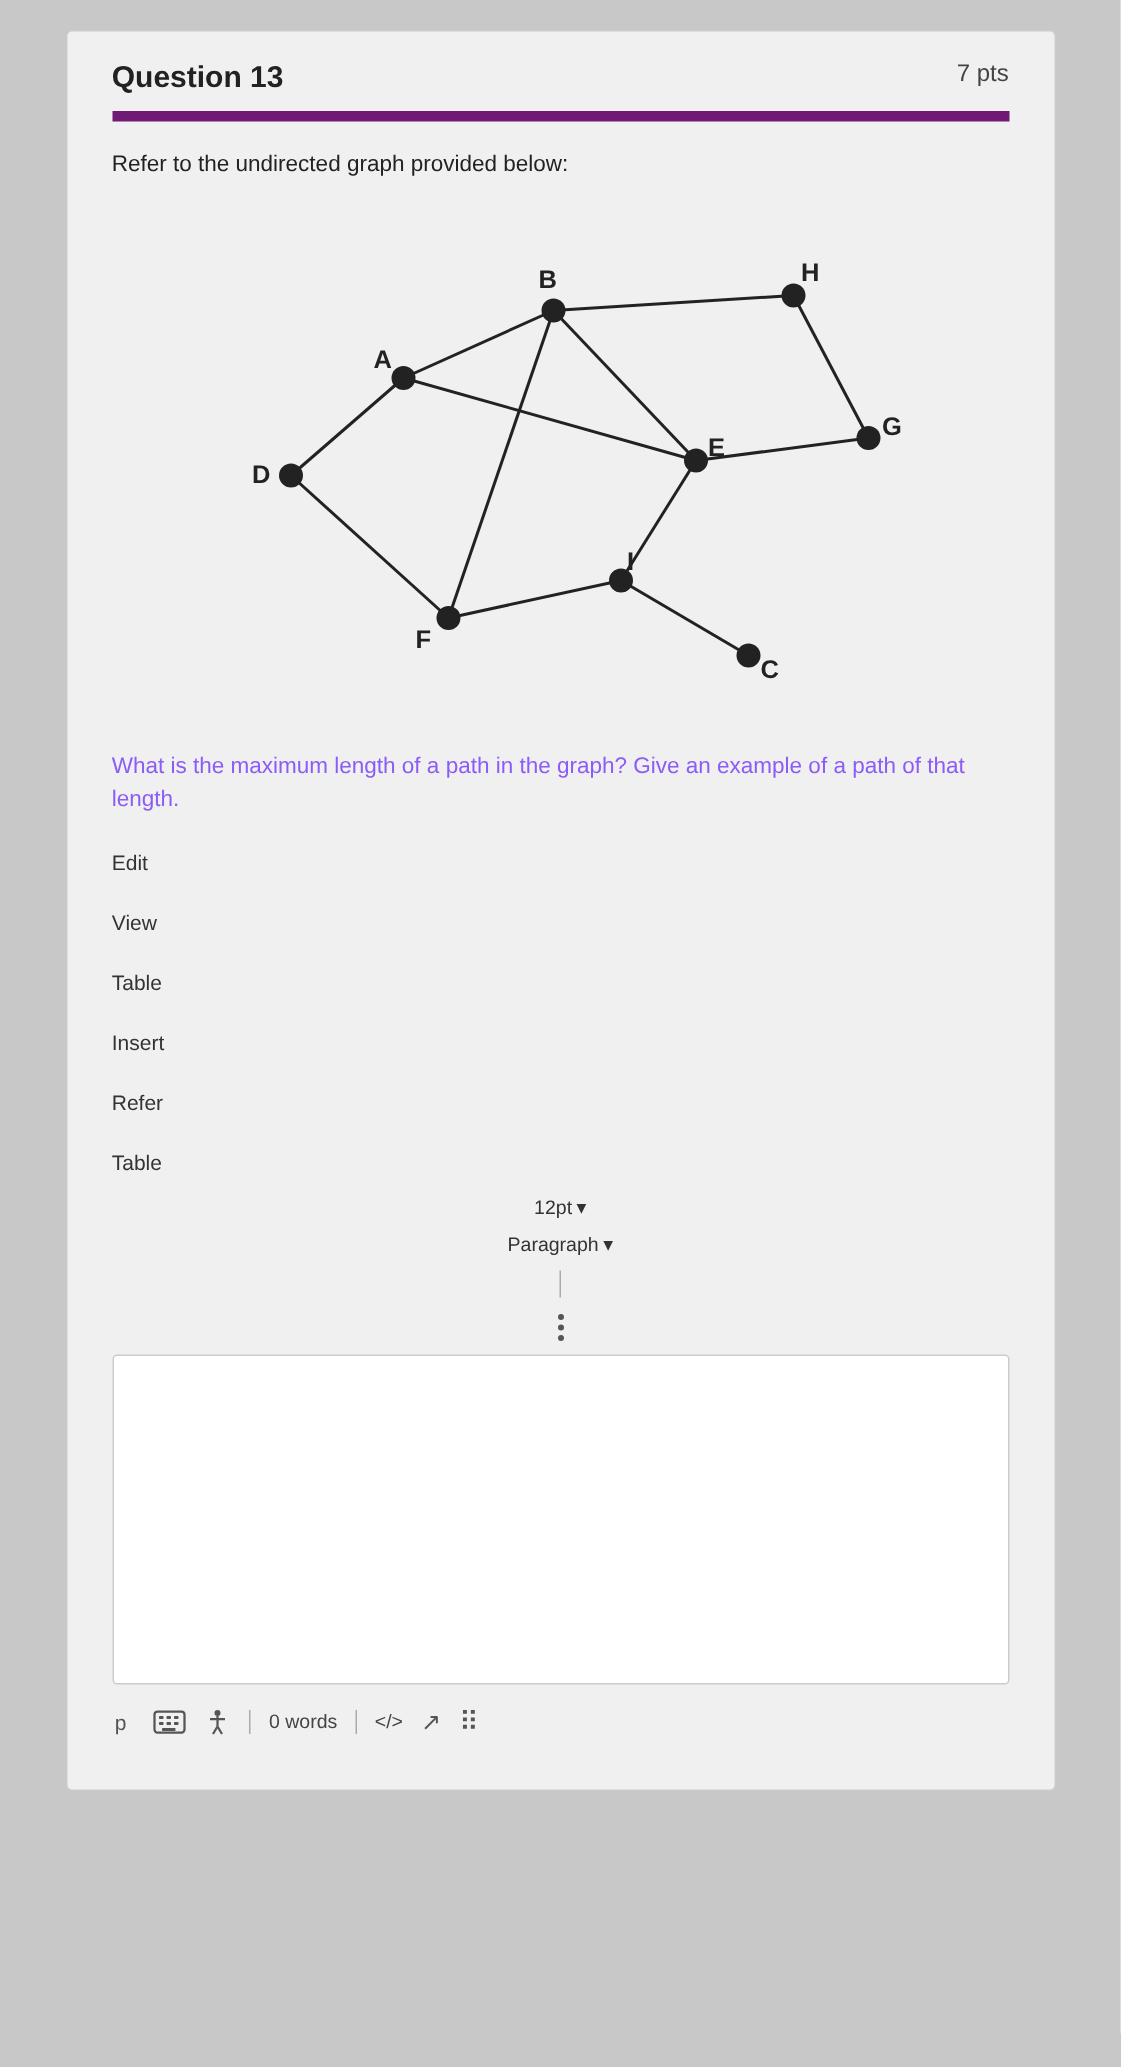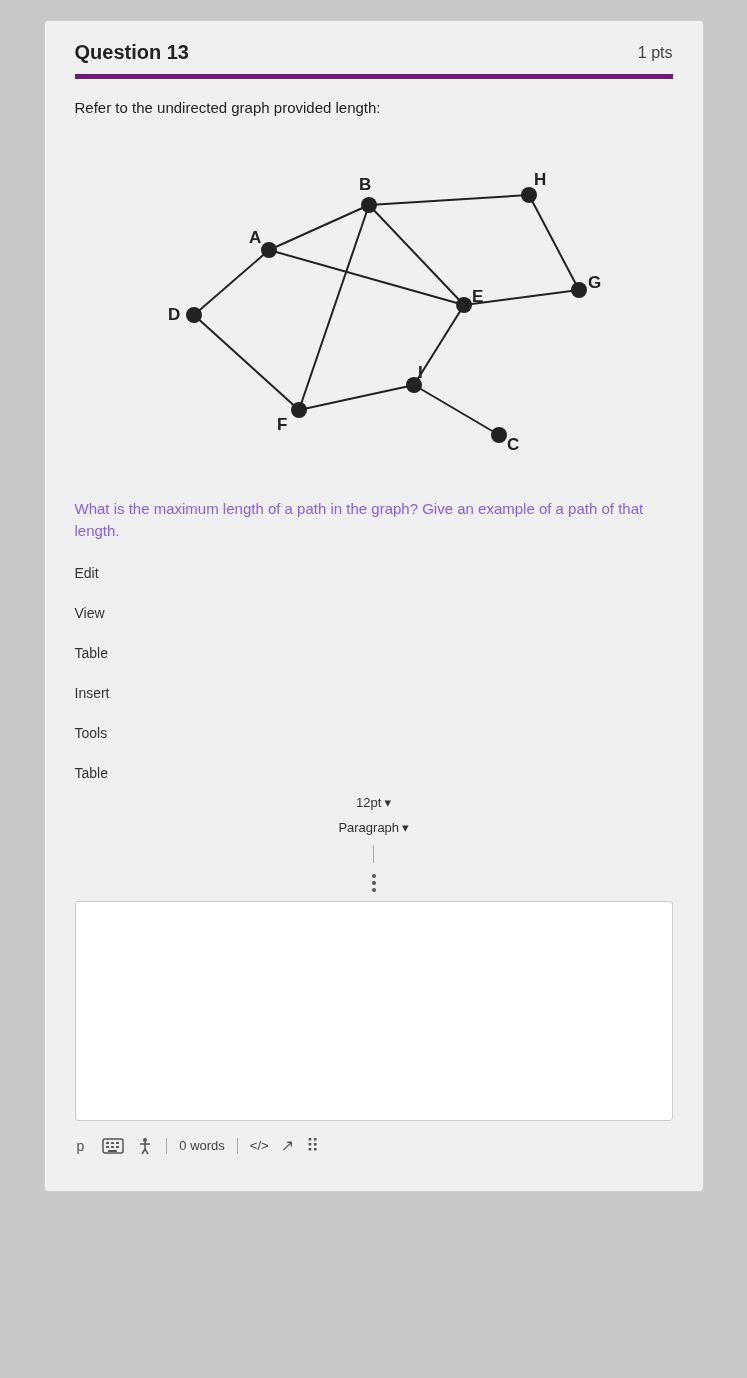--- a/index.html
+++ b/index.html
@@ -16,23 +16,23 @@
     .card {
       background: #f0f0f0;
       border: 1px solid #ccc;
       border-radius: 4px;
       width: 660px;
       padding: 20px 30px 30px 30px;
     }
     .question-header {
       display: flex;
       justify-content: space-between;
-      align-items: center;
+      align-items: flex-start;
       margin-bottom: 18px;
-      border-bottom: 5px solid #701a75;
+      border-bottom: 7px solid #701a75;
       padding-bottom: 10px;
     }
     .question-title {
       font-size: 20px;
       font-weight: bold;
       color: #222;
     }
     .question-pts {
       font-size: 16px;
       color: #444;
@@ -153,24 +153,24 @@
       
     }
   </style>
 </head>
 <body>
 
 <div class="card">
 
   <div class="question-header">
     <span class="question-title">Question 13</span>
-    <span class="question-pts">1 pts</span>
-  </div>
-
-  <p class="question-text">Refer to the undirected graph provided length:</p>
+    <span class="question-pts">7 pts</span>
+  </div>
+
+  <p class="question-text">Refer to the undirected graph provided below:</p>
 
   <div class="graph-container">
     <svg class="graph-svg" width="520" height="350" viewBox="0 0 520 350">
 
       <line x1="155" y1="120" x2="255" y2="75" stroke="#222" stroke-width="2"></line>
 
       <line x1="155" y1="120" x2="80" y2="185" stroke="#222" stroke-width="2"></line>
 
       <line x1="155" y1="120" x2="350" y2="175" stroke="#222" stroke-width="2"></line>
 
@@ -221,21 +221,21 @@
     </svg>
   </div>
 
   <p class="question-body-text">What is the maximum length of a path in the graph? Give an example of a path of that length.</p>
 
   <div class="editor-menubar">
     <span>Edit</span>
     <span>View</span>
     <span>Table</span>
     <span>Insert</span>
-    <span>Tools</span>
+    <span>Refer</span>
     <span>Table</span>
   </div>
 
   <div class="editor-toolbar">
     <div class="toolbar-dropdown">
       <span>12pt</span>
       <span>▾</span>
     </div>
     <div class="toolbar-dropdown">
       <span>Paragraph</span>

